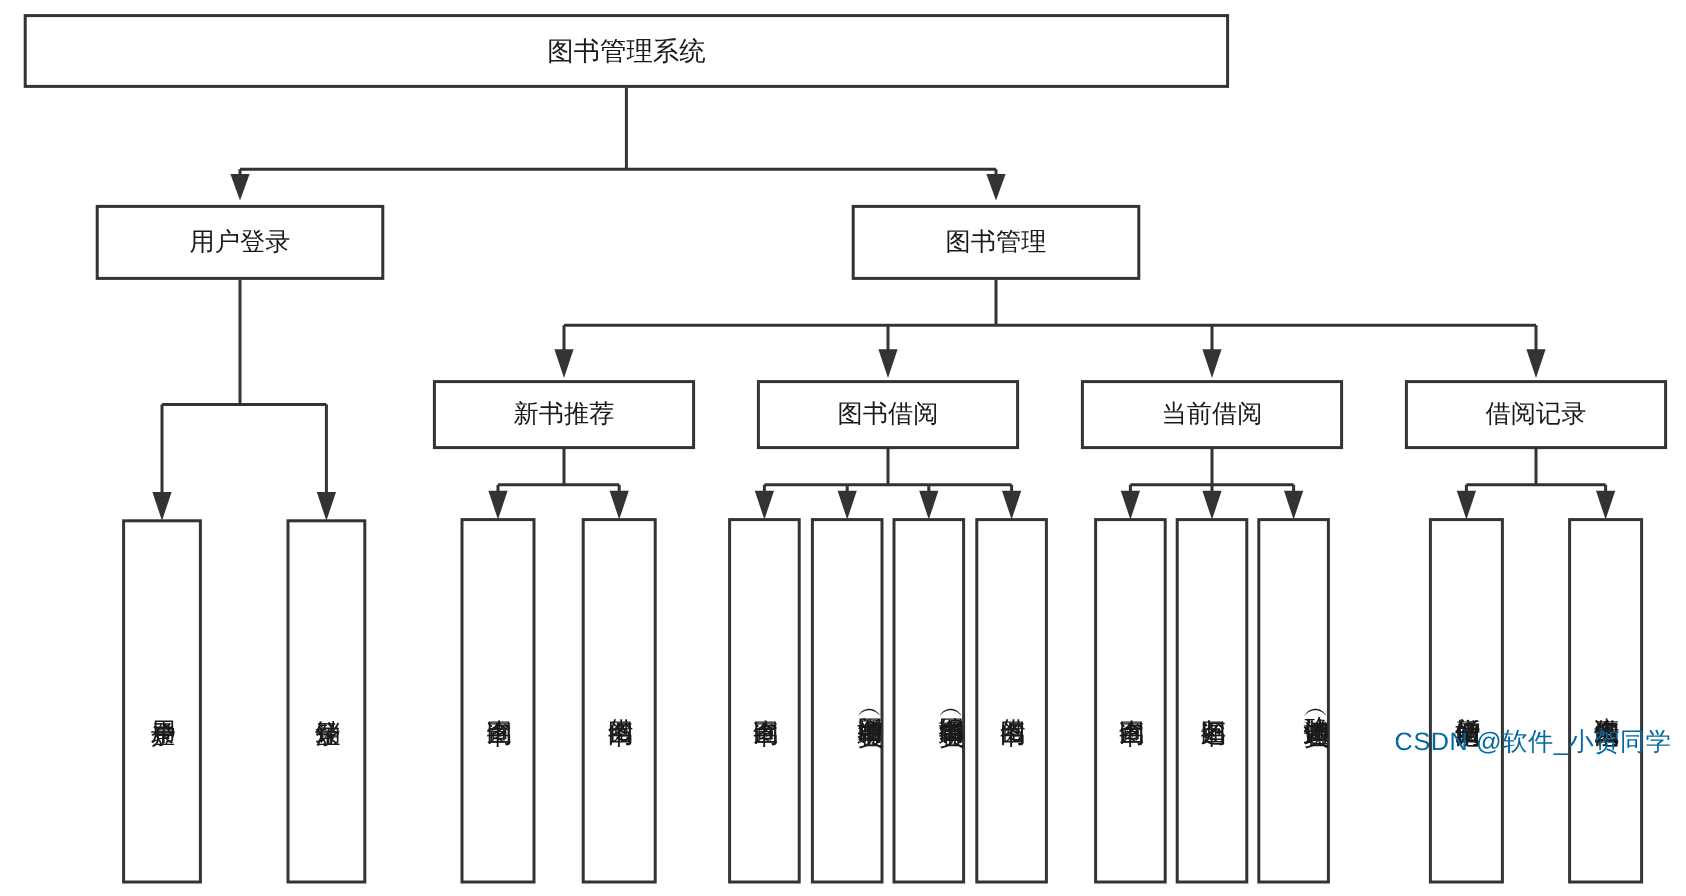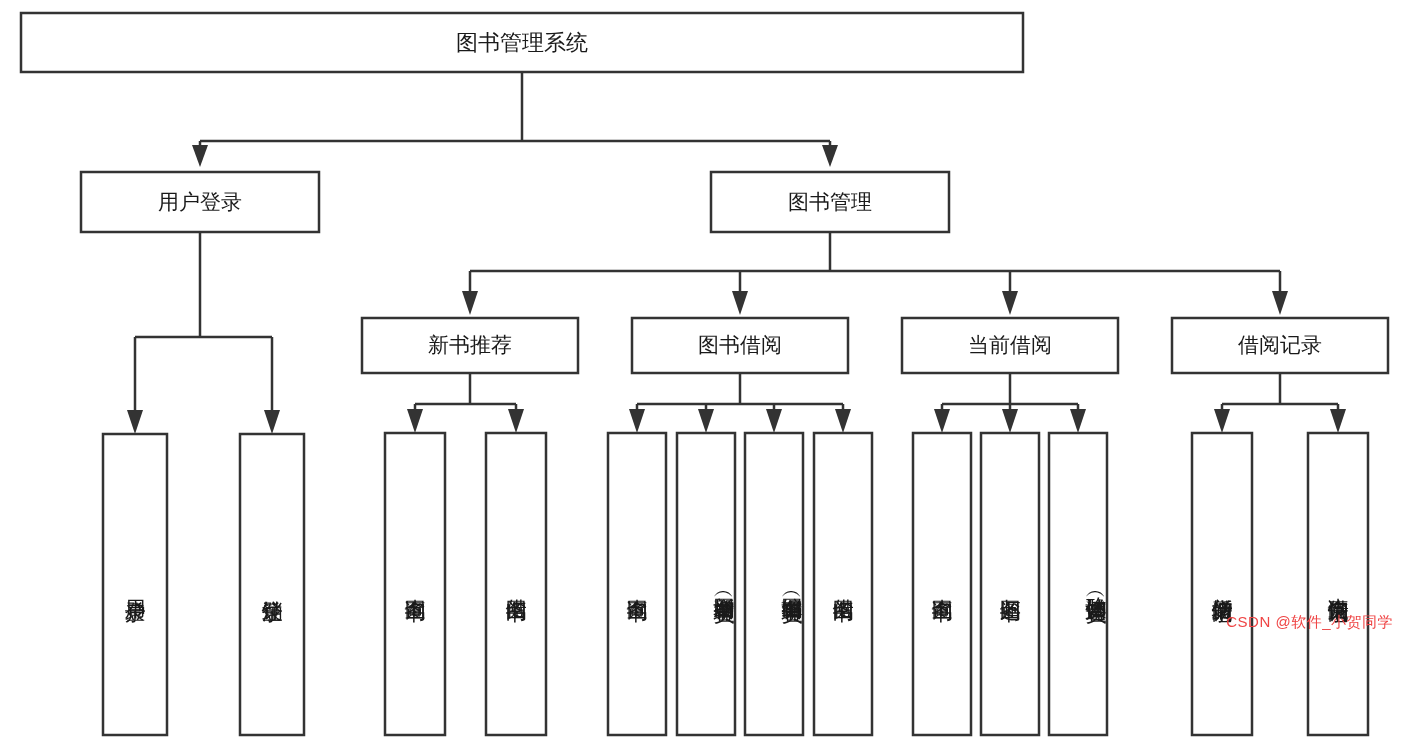--- a/index.html
+++ b/index.html
@@ -71,22 +71,22 @@
     justify-content: center;
     letter-spacing: 1px;
     white-space: nowrap;
     pointer-events: none;
   }
   #watermark {
     position: absolute;
     right: 12px;
     bottom: 8px;
     font-family: "Liberation Sans", "DejaVu Sans", sans-serif;
-    font-size: 15px;
-    color: #ef4444;
+    font-size: 21px;
+    color: #0369a1;
     letter-spacing: 0.5px;
     user-select: none;
     pointer-events: none;
   }
 </style>
 </head>
 <body>
 
 <div id="diagram-root">
 

